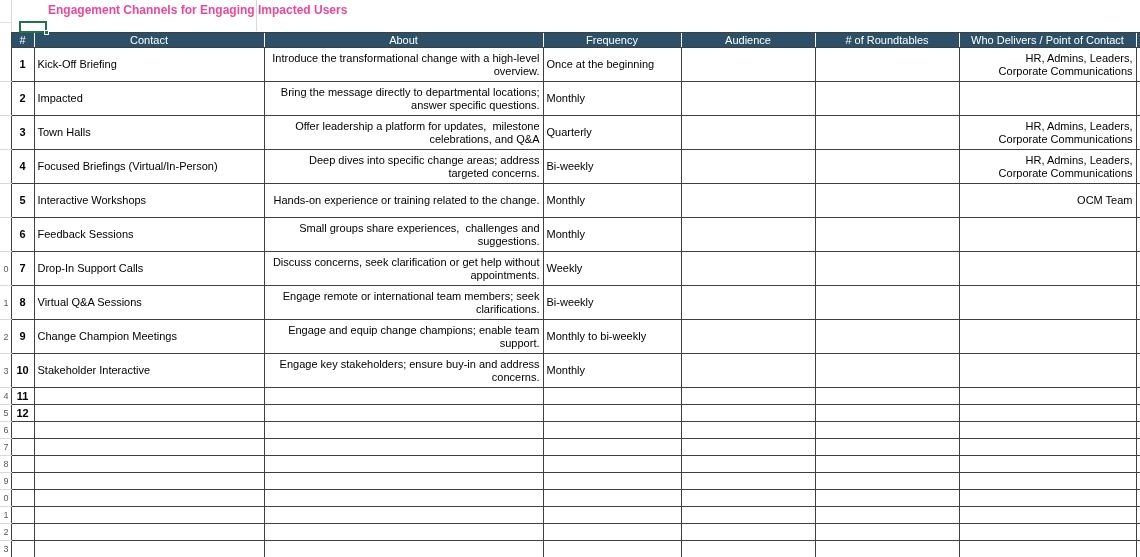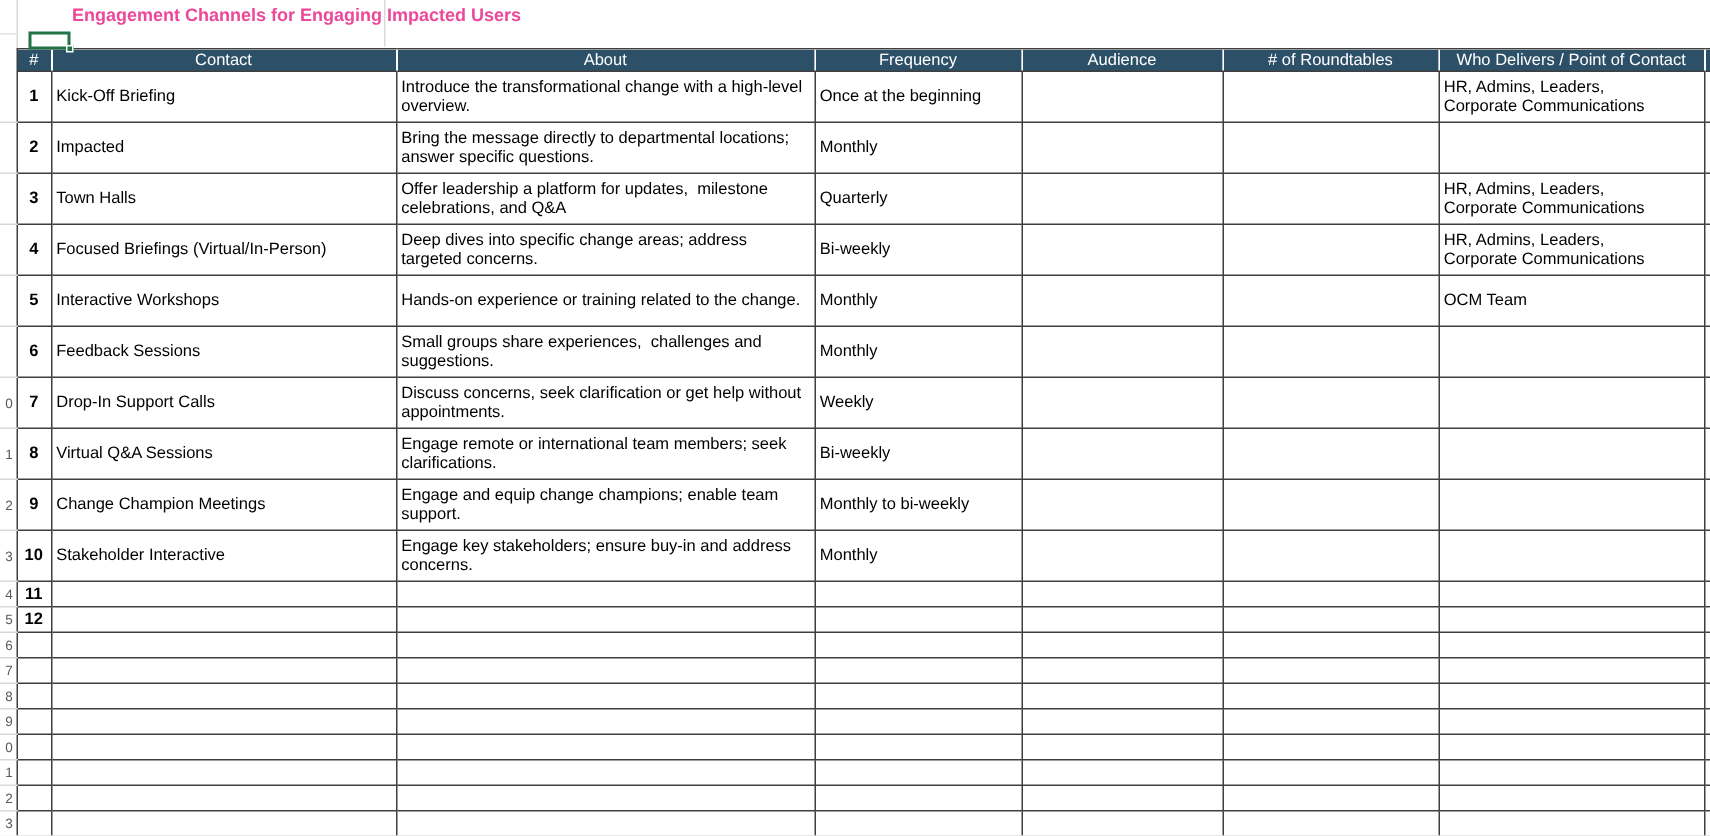--- a/index.html
+++ b/index.html
@@ -78,21 +78,21 @@
     padding: 1px 3px;
     line-height: 13px;
     overflow: hidden;
     background: #ffffff;
   }
   td.num {
     text-align: center;
     font-weight: bold;
     padding: 0;
   }
-  td.prewrap { white-space: pre-wrap; }
+  td.prewrap { white-space: pre-wrap; text-align: right; }
   td.gutter {
     border: none;
     border-right: 1px solid #3F3F3F;
     border-bottom: 1px solid #d8d8d8;
     font-size: 9px;
     color: #595959;
     text-align: right;
     vertical-align: middle;
     padding: 0 2px 0 0;
     background: #ffffff;

